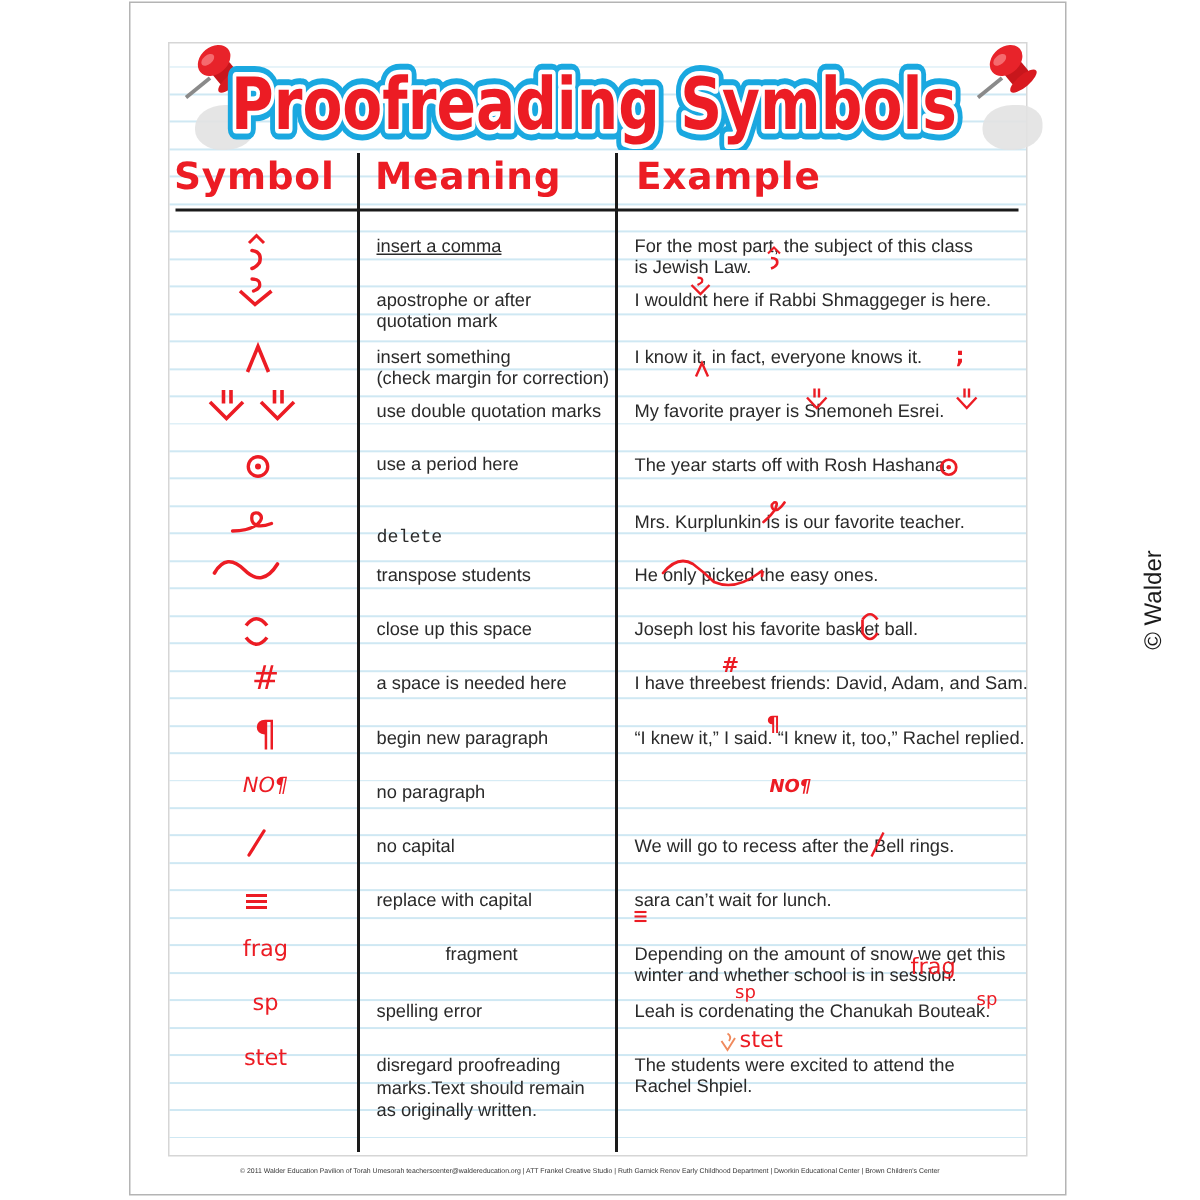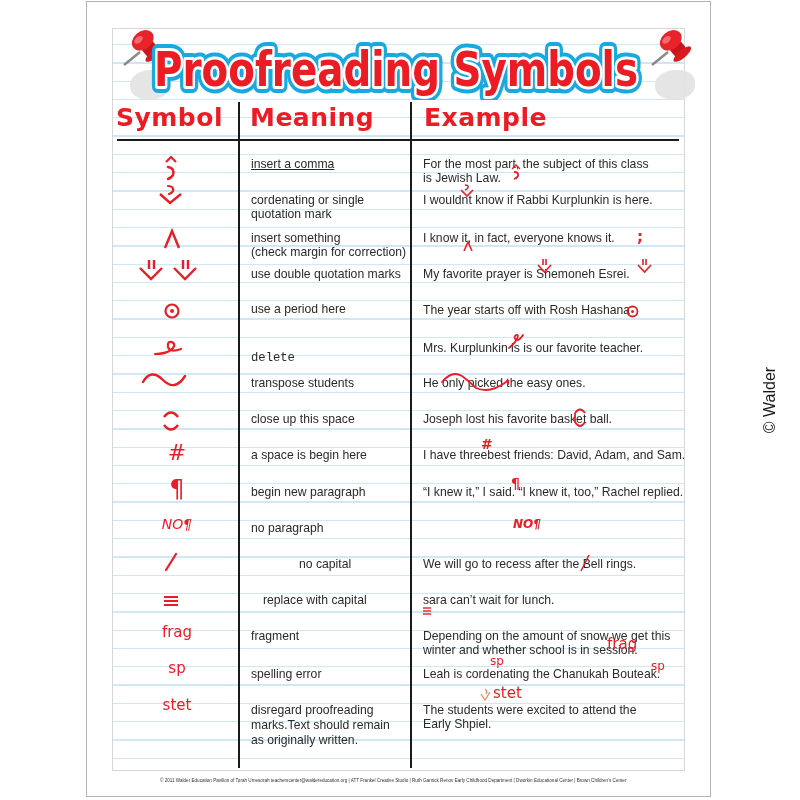--- a/index.html
+++ b/index.html
@@ -84,24 +84,24 @@
     <path d="M4 8 Q9 8 8 12 Q7 14 4 15" fill="none" stroke="#ec1c24" stroke-width="1.8"></path>
   </svg>
 </div>
 
 <div class="row" style="top:188px;">
   <svg class="sym icon" style="left:40px;top:-4px;width:28px;height:22px;" viewBox="0 0 28 22">
     <path d="M11 2 Q17 2 16 7 Q15 9 12 10" fill="none" stroke="#ec1c24" stroke-width="2.2" stroke-linecap="round"></path>
     <path d="M3 10 L13 19 L24 10" fill="none" stroke="#ec1c24" stroke-width="2.4"></path>
   </svg>
   <div class="mean" style="top:5px;">
-    <div>cordenating or single</div>
+    <div>apostrophe or after</div>
     <div>quotation mark</div>
   </div>
-  <div class="ex" style="top:5px;">I wouldnt know if Rabbi Kurplunkin is here.</div>
+  <div class="ex" style="top:5px;">I wouldnt here if Rabbi Shmaggeger is here.</div>
   <svg class="mark icon" style="left:343px;top:-4px;width:14px;height:14px;" viewBox="0 0 14 14">
     <path d="M5 1 Q9 1 8 4 Q7 5 5 6" fill="none" stroke="#ec1c24" stroke-width="1.5"></path>
     <path d="M1 6 L7 12 L13 6" fill="none" stroke="#ec1c24" stroke-width="1.6"></path>
   </svg>
 </div>
 
 <div class="row" style="top:226px;">
   <svg class="sym icon" style="left:46px;top:2px;width:18px;height:22px;" viewBox="0 0 18 22">
     <path d="M2 20 L9 3 L16 20" fill="none" stroke="#ec1c24" stroke-width="2.4"></path>
   </svg>
@@ -189,21 +189,21 @@
   <div class="ex" style="top:4px;">Joseph lost his favorite basket ball.</div>
   <svg class="mark icon" style="left:456px;top:-3px;width:14px;height:26px;" viewBox="0 0 14 26">
     <path d="M2 8 Q7 1 12 8" fill="none" stroke="#ec1c24" stroke-width="1.8"></path>
     <path d="M2 17 Q7 25 12 17" fill="none" stroke="#ec1c24" stroke-width="1.8"></path>
     <line x1="2" y1="8" x2="2" y2="17" stroke="#ec1c24" stroke-width="1.8"></line>
   </svg>
 </div>
 
 <div class="row" style="top:444px;">
   <div class="sym" style="top:-4px;font-size:22px;">#</div>
-  <div class="mean" style="top:4px;">a space is begin here</div>
+  <div class="mean" style="top:4px;">a space is needed here</div>
   <div class="ex" style="top:4px;">I have threebest friends: David, Adam, and Sam.</div>
   <div class="mark" style="left:364px;top:-8px;font-size:14px;">#</div>
 </div>
 
 <div class="row" style="top:481px;">
   <div class="sym" style="top:-6px;font-size:24px;">¶</div>
   <div class="mean" style="top:4px;">begin new paragraph</div>
   <div class="ex" style="top:4px;">“I knew it,” I said. “I knew it, too,” Rachel replied.</div>
   <div class="mark" style="left:394px;top:-6px;font-size:14px;">¶</div>
 </div>
@@ -213,49 +213,49 @@
   <div class="mean" style="top:5px;">no paragraph</div>
   <div class="ex" style="top:5px;">
   </div>
   <div class="mark" style="left:396px;top:1px;font-size:12px;font-style:italic;">NO¶</div>
 </div>
 
 <div class="row" style="top:552px;">
   <svg class="sym icon" style="left:46px;top:0px;width:16px;height:20px;" viewBox="0 0 16 20">
     <line x1="13" y1="2" x2="3" y2="18" stroke="#ec1c24" stroke-width="2.2" stroke-linecap="round"></line>
   </svg>
-  <div class="mean" style="top:5px;margin-left:48px;">no capital</div>
+  <div class="mean" style="top:5px;">no capital</div>
   <div class="ex" style="top:5px;">We will go to recess after the Bell rings.</div>
   <svg class="mark icon" style="left:462px;top:2px;width:12px;height:18px;" viewBox="0 0 12 18">
     <line x1="10" y1="1" x2="2" y2="17" stroke="#ec1c24" stroke-width="1.6"></line>
   </svg>
 </div>
 
 <div class="row" style="top:590px;">
   <svg class="sym icon" style="left:46px;top:4px;width:16px;height:14px;" viewBox="0 0 16 14">
     <g stroke="#ec1c24" stroke-width="2">
         <line x1="1" y1="3" x2="15" y2="3"></line>
         <line x1="1" y1="7" x2="15" y2="7"></line>
         <line x1="1" y1="11" x2="15" y2="11"></line>
       </g>
   </svg>
-  <div class="mean" style="top:3px;margin-left:12px;">replace with capital</div>
+  <div class="mean" style="top:3px;">replace with capital</div>
   <div class="ex" style="top:3px;">sara can’t wait for lunch.</div>
   <svg class="mark icon" style="left:306px;top:16px;width:8px;height:10px;" viewBox="0 0 8 10">
     <g stroke="#ec1c24" stroke-width="1.4">
         <line x1="0" y1="2" x2="8" y2="2"></line>
         <line x1="0" y1="5" x2="8" y2="5"></line>
         <line x1="0" y1="8" x2="8" y2="8"></line>
       </g>
   </svg>
 </div>
 
 <div class="row" style="top:626px;">
   <div class="sym" style="top:-3px;font-size:15px;font-weight:normal;">frag</div>
-  <div class="mean" style="top:3px;">fragment</div>
+  <div class="mean" style="top:3px;margin-left:46px;">fragment</div>
   <div class="ex" style="top:3px;">
     <div>Depending on the amount of snow we get this</div>
     <div>winter and whether school is in session.</div>
   </div>
   <div class="mark" style="left:490px;top:9px;font-size:15px;font-weight:normal;">frag</div>
 </div>
 
 <div class="row" style="top:662px;">
   <div class="sym" style="top:-3px;font-size:15px;font-weight:normal;">sp</div>
   <div class="mean" style="top:5px;">spelling error</div>
@@ -266,21 +266,21 @@
 
 <div class="row" style="top:698px;">
   <div class="sym" style="top:-2px;font-size:15px;font-weight:normal;">stet</div>
   <div class="mean" style="top:5px;line-height:15px;">
     <div>disregard proofreading</div>
     <div>marks.Text should remain</div>
     <div>as originally written.</div>
   </div>
   <div class="ex" style="top:5px;">
     <div>The students were excited to attend the</div>
-    <div>Early Shpiel.</div>
+    <div>Rachel Shpiel.</div>
   </div>
   <svg class="mark icon" style="left:362px;top:-10px;width:12px;height:14px;" viewBox="0 0 12 14">
     <path d="M2 6 L6 12 L11 4" fill="none" stroke="#f08a5d" stroke-width="1.3"></path>
     <path d="M6 1 Q9 3 7 6" fill="none" stroke="#f08a5d" stroke-width="1.2"></path>
   </svg>
   <div class="mark" style="left:376px;top:-14px;font-size:15px;font-weight:normal;">stet</div>
 </div>
 
 <div class="footer">© 2011 Walder Education Pavilion of Torah Umesorah   teacherscenter@waldereducation.org  |  ATT Frankel Creative Studio | Ruth Garnick Renov Early Childhood Department | Dworkin Educational Center | Brown Children's Center</div>
 <div class="credit">© Walder</div>

